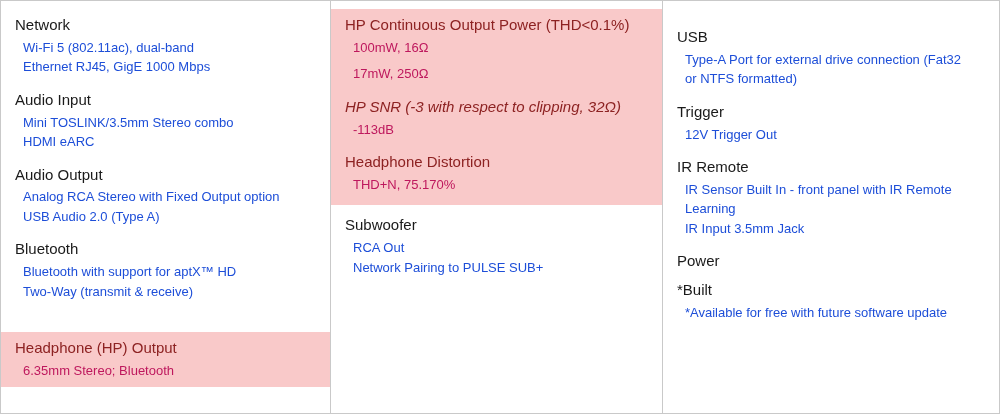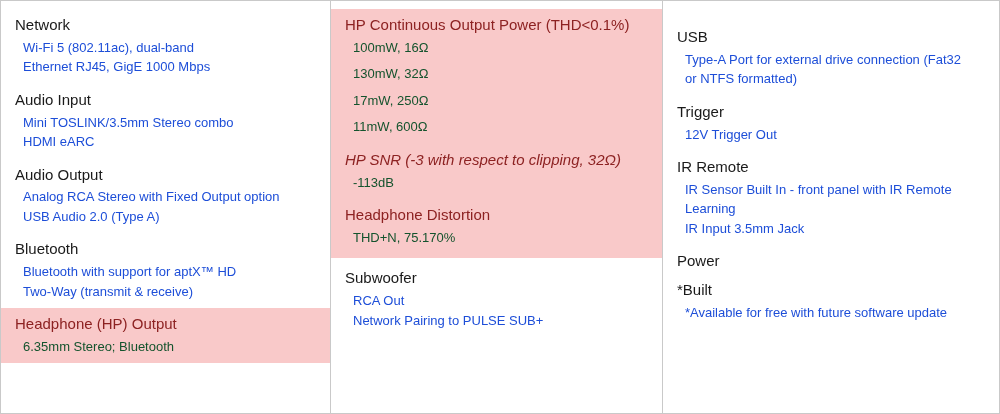--- a/index.html
+++ b/index.html
@@ -41,20 +41,21 @@
   }
   .col-right {
     width: 336px;
     padding: 20px 0 0 0;
   }
   .sec {
     position: relative;
   }
   .hl {
     background: #f9c9c9;
+    margin-top: 24px;
   }
   .hl-mid {
     background: #f9c9c9;
   }
   .heading {
     font-size: 15px;
     line-height: 1.45;
     color: #1a1a1a;
     padding: 5px 14px 2px 14px;
     font-weight: 400;
@@ -63,21 +64,21 @@
     color: #8d2222;
   }
   .body {
     font-size: 13px;
     line-height: 1.5;
     color: #1d4ed8;
     padding: 0 14px 7px 22px;
     white-space: pre-line;
   }
   .body.red {
-    color: #14532d;
+    color: #be185d;
   }
   .mid-block {
     background: #f9c9c9;
     padding-bottom: 4px;
   }
   .mid-tail {
     background: #ffffff;
     padding-top: 4px;
   }
   .nowrap-pad { padding-right: 6px; font-style: italic; }
@@ -122,31 +123,25 @@
 
   <div class="col col-mid">
 
     <div class="mid-block">
 
       <div class="sec hl-mid">
         <div class="heading red">HP Continuous Output Power (THD&lt;0.1%)</div>
         <div class="body red">100mW, 16Ω</div>
       </div>
 
-      <div class="sec hl-mid">
-        <div class="body red">130mW, 32Ω</div>
-      </div>
 
       <div class="sec hl-mid">
         <div class="body red">17mW, 250Ω</div>
       </div>
 
-      <div class="sec hl-mid">
-        <div class="body red">11mW, 600Ω</div>
-      </div>
 
       <div class="sec hl-mid">
         <div class="heading red nowrap-pad">HP SNR (-3 with respect to clipping, 32Ω)</div>
         <div class="body red">-113dB</div>
       </div>
 
       <div class="sec hl-mid">
         <div class="heading red">Headphone Distortion</div>
         <div class="body red">THD+N, 75.170%</div>
       </div>

